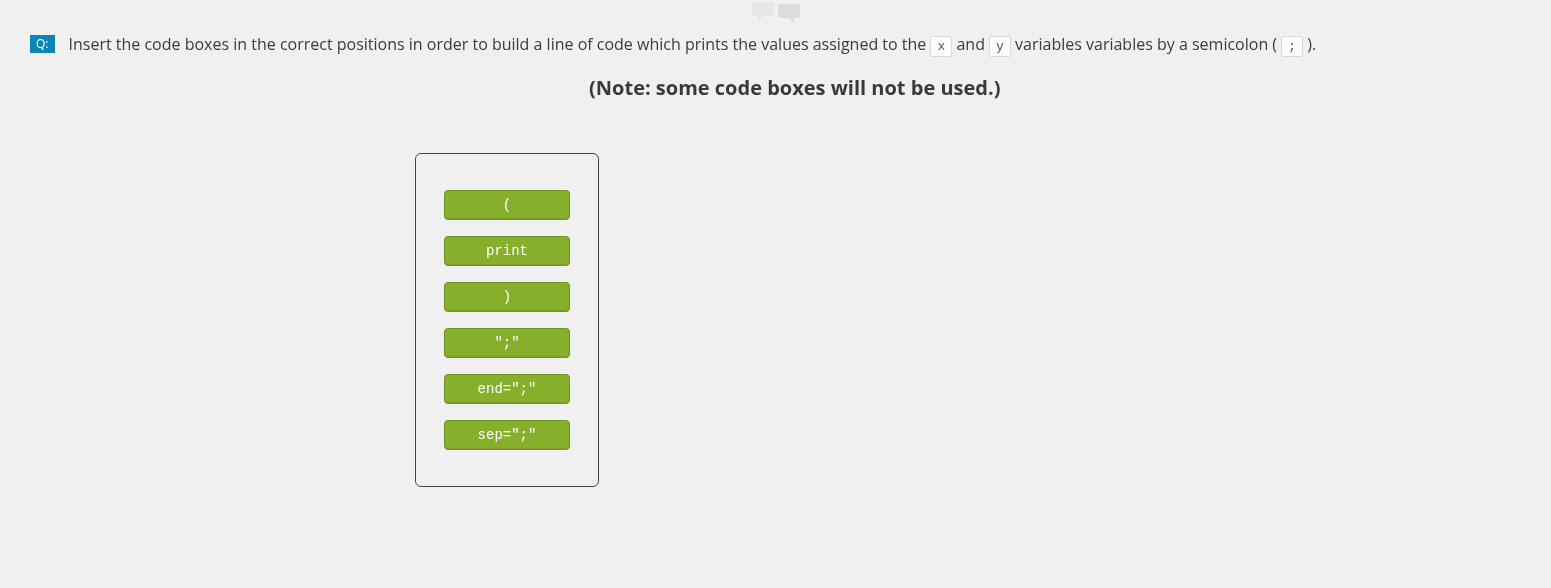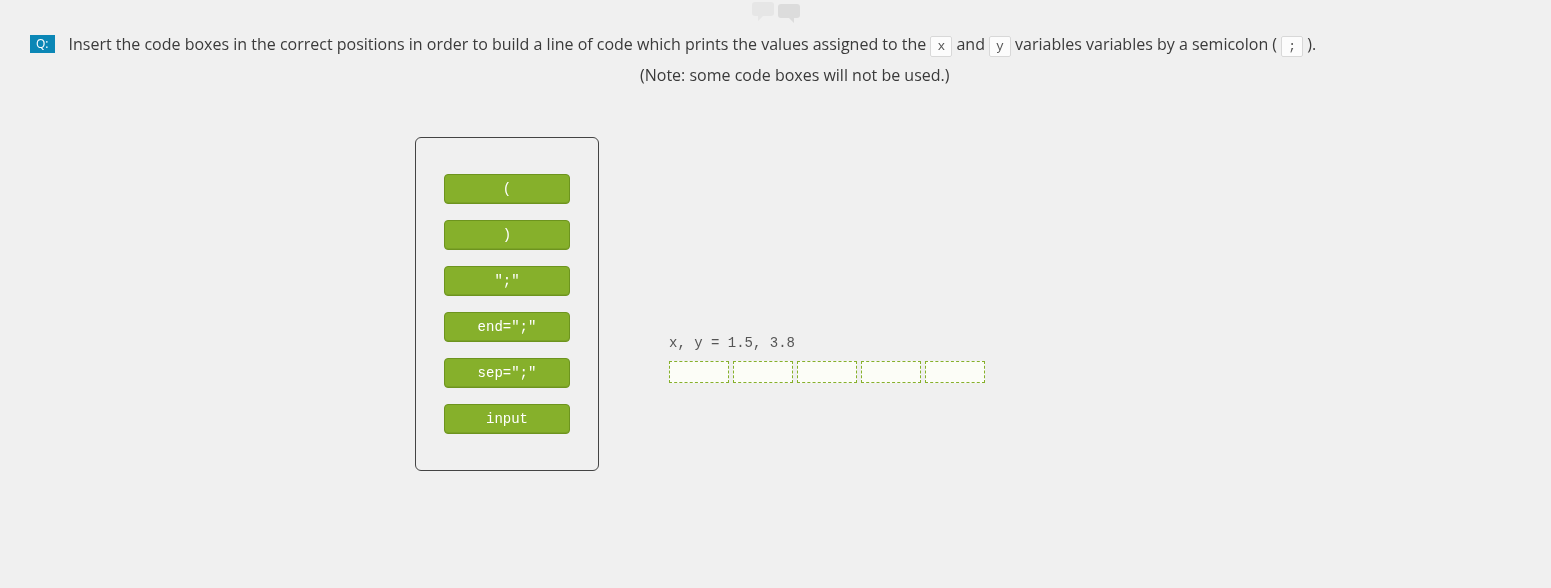--- a/index.html
+++ b/index.html
@@ -48,23 +48,24 @@
     font-family: "Courier New", monospace;
     font-size: 13px;
     background: #fcfcfc;
     border: 1px solid #d8d8d8;
     padding: 2px 6px;
     border-radius: 2px;
     color: #555;
   }
   .note-line {
     text-align: center;
-    font-size: 16px;
+    font-size: 20px;
     color: #3a3a3a;
-    margin-top: 6px;
+    margin-top: 16px;
+    font-weight: bold;
   }
   .work-area {
     display: flex;
     align-items: flex-start;
     margin-top: 50px;
     gap: 70px;
     margin-left: 415px;
   }
   .source-box {
     border: 1px solid #444;
@@ -136,30 +137,20 @@
       <span class="inline-code">;</span>
       <span> ).</span>
     </div>
     <div class="note-line">(Note: some code boxes will not be used.)</div>
   </div>
 </div>
 
 <div class="work-area">
   <div class="source-box">
     <div class="code-chip">(</div>
+    <div class="code-chip">print</div>
     <div class="code-chip">)</div>
     <div class="code-chip">";"</div>
     <div class="code-chip">end=";"</div>
     <div class="code-chip">sep=";"</div>
-    <div class="code-chip">input</div>
   </div>
 
-  <div class="target-area">
-    <div class="code-line">x, y = 1.5, 3.8</div>
-    <div class="drop-row">
-      <div class="drop-slot"></div>
-      <div class="drop-slot"></div>
-      <div class="drop-slot"></div>
-      <div class="drop-slot"></div>
-      <div class="drop-slot"></div>
-    </div>
-  </div>
 </div>
 
 </body></html>

